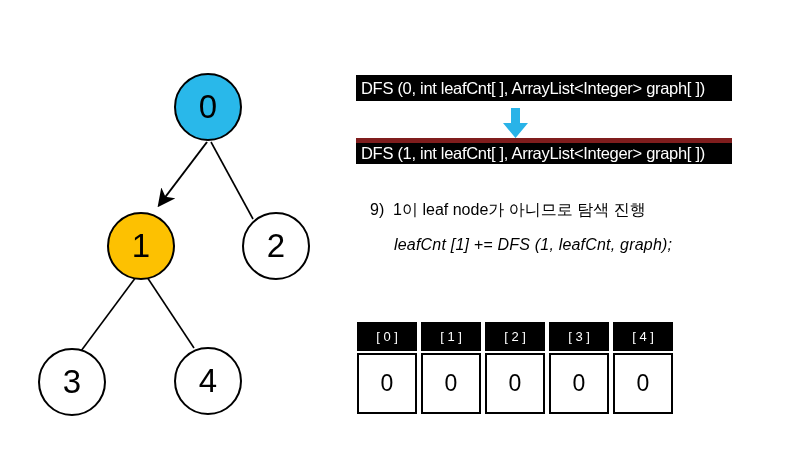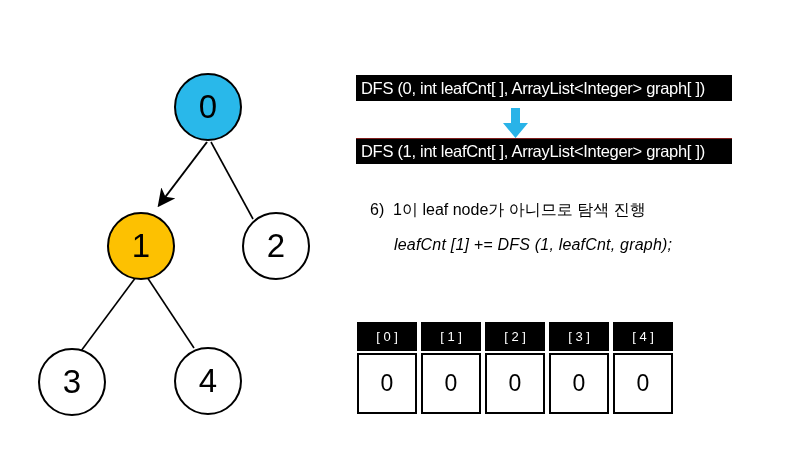--- a/index.html
+++ b/index.html
@@ -48,21 +48,21 @@
     color: #ffffff;
     font-size: 16.5px;
     letter-spacing: -0.3px;
     display: flex;
     align-items: center;
     padding-left: 5px;
     white-space: pre;
     text-align: right;
   }
   .code-box-1 { top: 75px; }
-  .code-box-2 { top: 138px; border-top: 1px solid #7f1d1d; }
+  .code-box-2 { top: 138px; border-top: 5px solid #7f1d1d; }
 
   .down-arrow {
     position: absolute;
     left: 503px; top: 108px;
     width: 25px; height: 30px;
   }
 
   
   .note-line {
     position: absolute;
@@ -128,21 +128,21 @@
   <div class="node node-4" style="background: rgb(255, 255, 255);">4</div>
 
   <div class="code-box code-box-1">DFS (0, int leafCnt[ ], ArrayList&lt;Integer&gt; graph[ ])</div>
 
   <svg class="down-arrow" viewBox="0 0 25 30" xmlns="http://www.w3.org/2000/svg">
     <polygon points="8,0 17,0 17,15 25,15 12.5,30 0,15 8,15" fill="#29b3e8"></polygon>
   </svg>
 
   <div class="code-box code-box-2">DFS (1, int leafCnt[ ], ArrayList&lt;Integer&gt; graph[ ])</div>
 
-  <div class="note-line note-1">6)  1이 leaf node가 아니므로 탐색 진행</div>
+  <div class="note-line note-1">9)  1이 leaf node가 아니므로 탐색 진행</div>
   <div class="note-line note-2">leafCnt [1] += DFS (1, leafCnt, graph);</div>
 
   <div class="array-table">
     <div class="array-header-cell">[ 0 ]</div>
     <div class="array-header-cell">[ 1 ]</div>
     <div class="array-header-cell">[ 2 ]</div>
     <div class="array-header-cell">[ 3 ]</div>
     <div class="array-header-cell">[ 4 ]</div>
     <div class="array-value-cell">0</div>
     <div class="array-value-cell">0</div>

